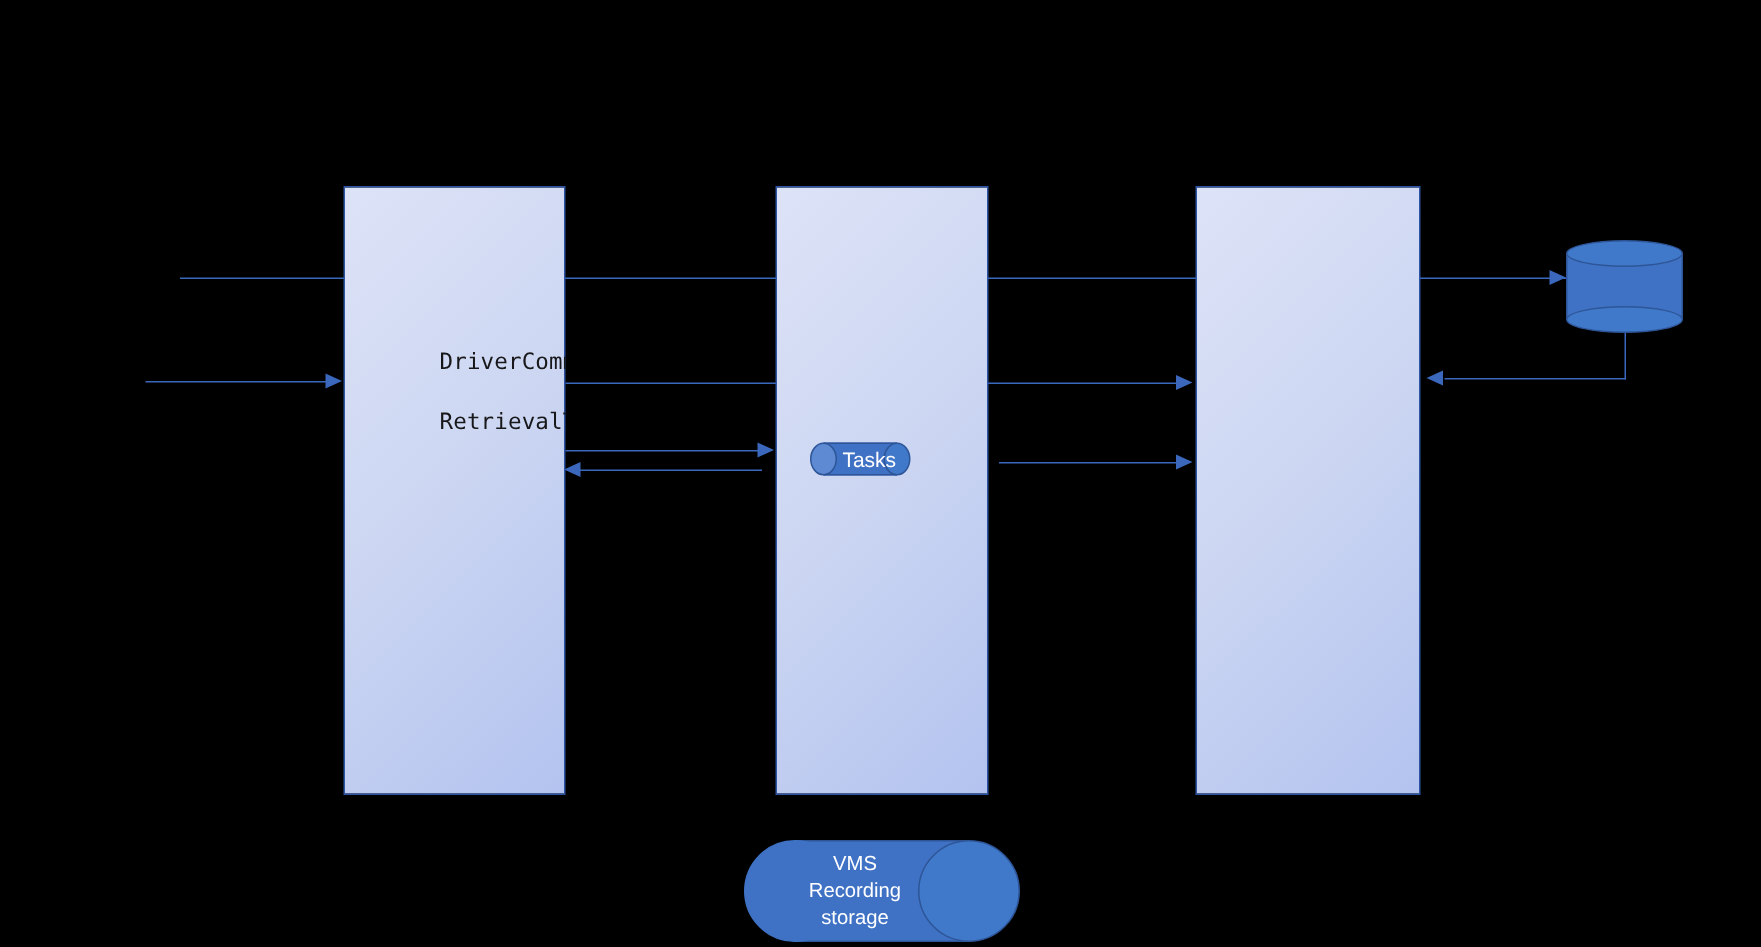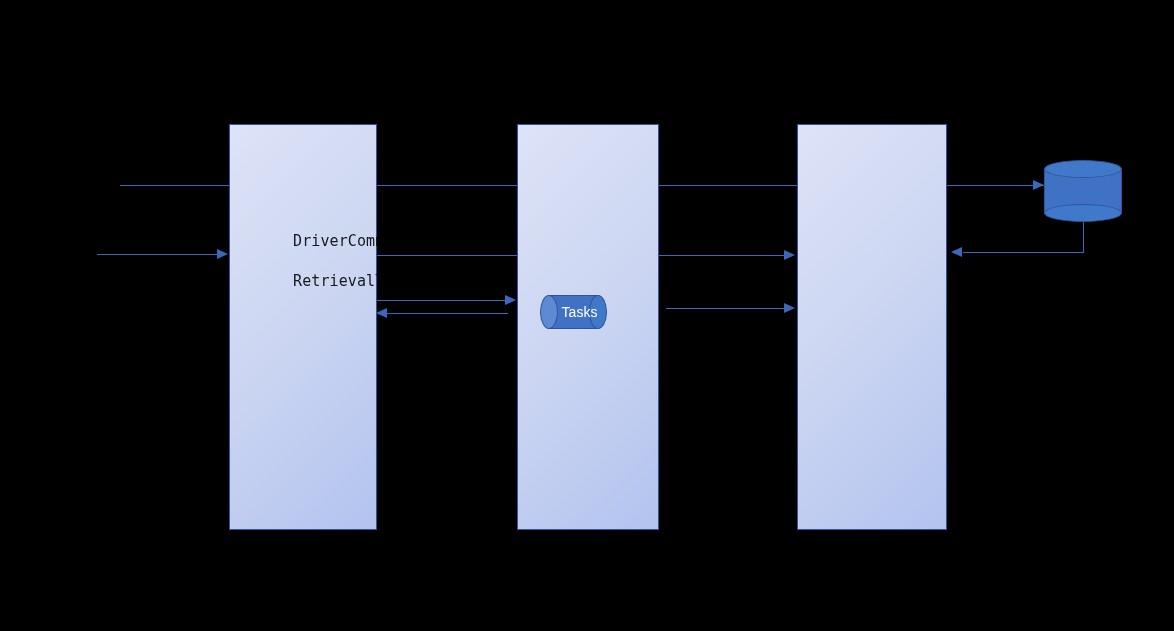--- a/index.html
+++ b/index.html
@@ -174,27 +174,37 @@
     <div class="iface-label" style="left:64px; top:4px;">DriverCommunication</div>
   </div>
 
   <div class="iface-clip" style="left:229px; top:268px; width:148px; height:28px;">
     <div class="iface-label" style="left:64px; top:4px;">RetrievalTaskService</div>
   </div>
 
   <div class="faint-caption" style="left:700px; top:243px;"></div>
   <div class="faint-caption" style="left:706px; top:296px;"></div>
 
-  <div class="db-lying" style="left:540px; top:295px; width:67px; height:34px;">
+  <div class="db-lying" style="left:540px; top:295px; width:67px; height:22px;">
     <div class="body" style="left:9px; right:9px;"></div>
     <div class="cap-right" style="right:0; width:18px;"></div>
     <div class="cap-left" style="left:0; width:18px;"></div>
     <div class="label" style="padding-left:12px;">Tasks</div>
   </div>
 
   <div class="db-can" style="left:1044px; top:160px; width:78px; height:62px;">
     <div class="body" style="top:9px; bottom:9px;"></div>
     <div class="cap-bot" style="bottom:0; height:18px;"></div>
     <div class="cap-top" style="top:0; height:18px;"></div>
   </div>
 
+  <div class="db-lying" style="left:496px; top:560px; width:184px; height:68px;">
+    <div class="body" style="left:34px; right:34px;"></div>
+    <div class="cap-right" style="right:0; width:68px;"></div>
+    <div class="cap-left" style="left:0; width:68px; background:#3f72c4; border-color:#3f72c4;"></div>
+    <div class="label small" style="padding-right:36px;">
+      <span>VMS</span>
+      <span>Recording</span>
+      <span>storage</span>
+    </div>
+  </div>
 
 </div>
 
 </body></html>

